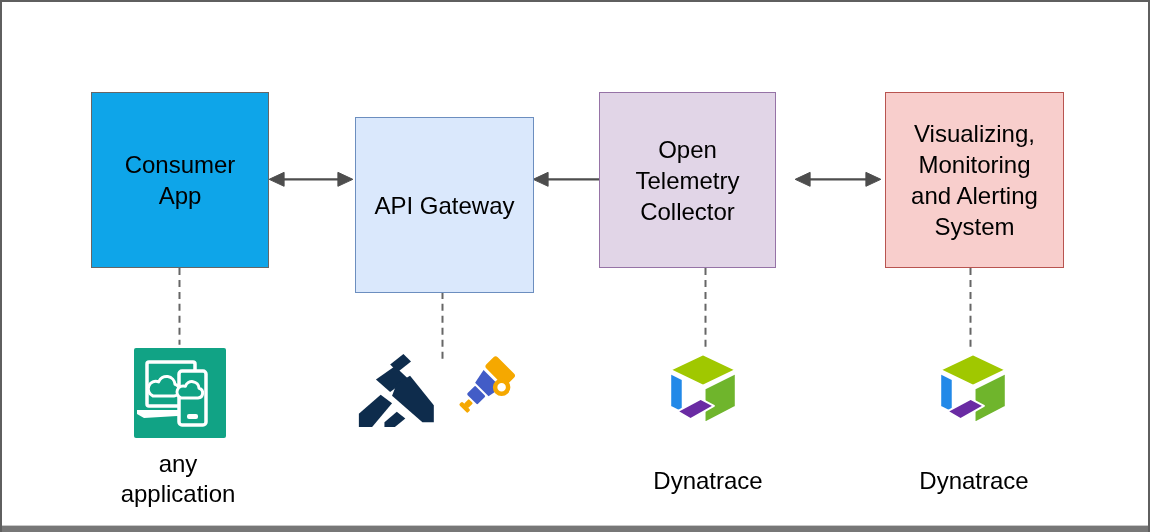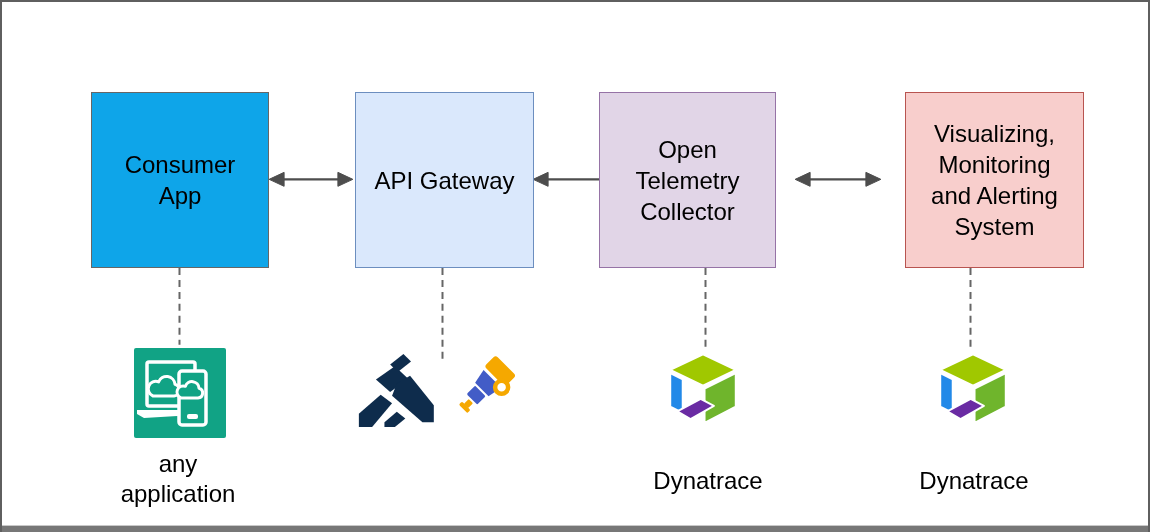--- a/index.html
+++ b/index.html
@@ -70,29 +70,29 @@
       <line class="dash-line" x1="442" y1="267" x2="442" y2="358"></line>
       <line class="dash-line" x1="706" y1="267" x2="706" y2="346"></line>
       <line class="dash-line" x1="972" y1="267" x2="972" y2="346"></line>
     </g>
   </svg>
 
   <div class="node n1" style="background-color: #0ea5e9; border-color: rgb(102, 102, 102);">
     <span class="node-label">Consumer
 App</span>
   </div>
-  <div class="node n2" style="background-color: rgb(218, 232, 252); border-color: rgb(108, 142, 191);">
+  <div class="node n2" style="background-color: rgb(218, 232, 252); border-color: rgb(108, 142, 191); margin-top: 25px;">
     <span class="node-label">API Gateway</span>
   </div>
   <div class="node n3" style="background-color: rgb(225, 213, 231); border-color: rgb(150, 115, 166);">
     <span class="node-label">Open
 Telemetry
 Collector</span>
   </div>
-  <div class="node n4" style="background-color: rgb(248, 206, 204); border-color: rgb(184, 84, 80); margin-left: 20px;">
+  <div class="node n4" style="background-color: rgb(248, 206, 204); border-color: rgb(184, 84, 80);">
     <span class="node-label">Visualizing,
 Monitoring
 and Alerting
 System</span>
   </div>
 
   <svg class="icon" style="left:132px;top:346px" width="92" height="90" viewBox="0 0 92 90">
     <rect x="0" y="0" width="92" height="90" rx="2" style="fill: rgb(17, 163, 133);"></rect>
     <g fill="none" stroke="#ffffff" stroke-width="3.5" stroke-linejoin="round">
       <rect x="13" y="14" width="48" height="44" rx="2"></rect>

